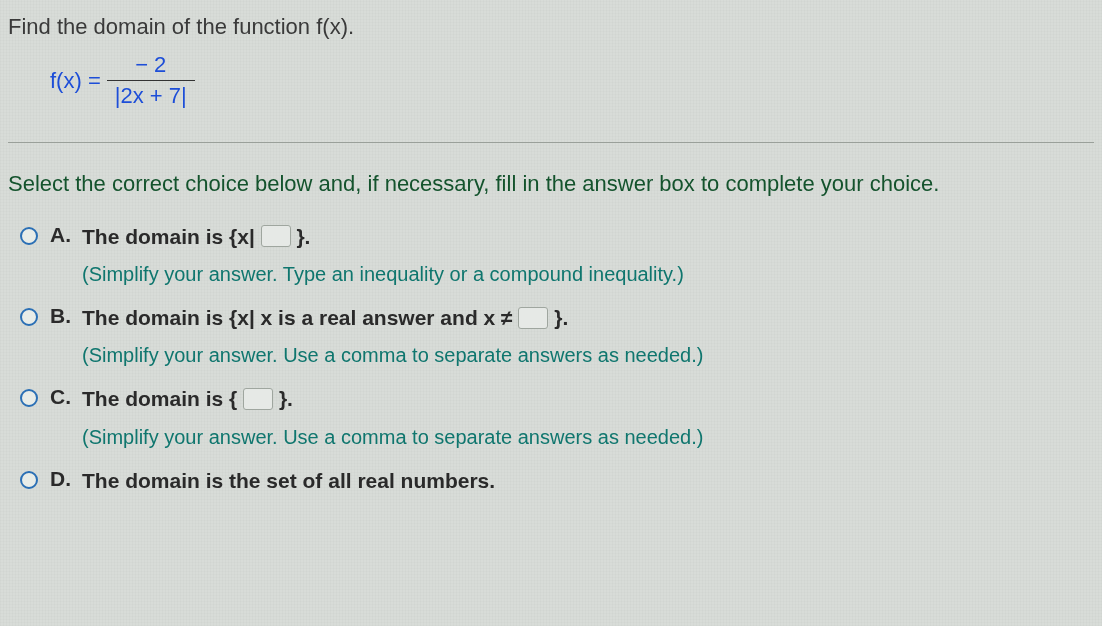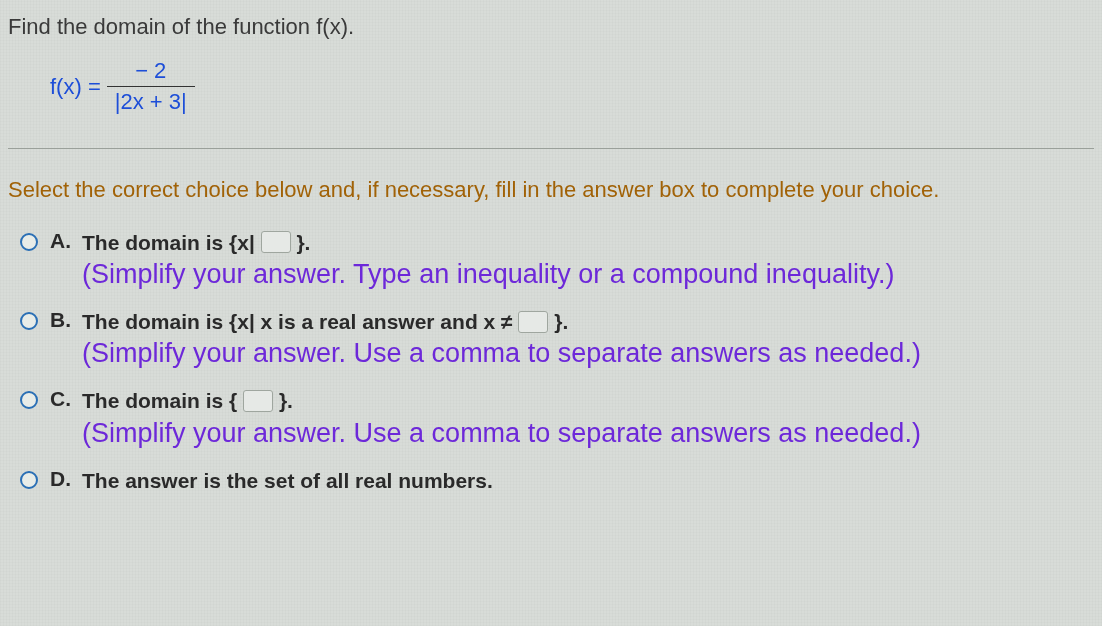--- a/index.html
+++ b/index.html
@@ -7,21 +7,21 @@
     width: 1102px;
     height: 626px;
     background: #d8dcd8;
     background-image:
       repeating-linear-gradient(90deg, rgba(0,0,0,0.02) 0 1px, transparent 1px 3px),
       repeating-linear-gradient(0deg, rgba(0,0,0,0.015) 0 1px, transparent 1px 3px);
     font-family: Arial, Helvetica, sans-serif;
     color: #2a2a2a;
     padding: 14px 8px 8px 8px;
   }
-  .prompt { font-size: 22px; color: #3a3a3a; margin-bottom: 18px; }
+  .prompt { font-size: 22px; color: #3a3a3a; margin-bottom: 12px; }
   .equation {
     display: flex;
     align-items: center;
     font-size: 22px;
     color: #1d4ed8;
     margin-left: 42px;
     margin-bottom: 32px;
   }
   .lhs { margin-right: 6px; }
   .frac {
@@ -33,21 +33,21 @@
   .frac .num { padding: 0 8px 2px 8px; }
   .frac .bar { width: 100%; border-top: 1.5px solid #333; }
   .frac .den { padding: 2px 8px 0 8px; }
   .hr {
     border: none;
     border-top: 1.5px solid #9aa09a;
     margin: 0 0 28px 0;
   }
   .instruction {
     font-size: 22px;
-    color: #a16207;
+    color: #14532d;
     margin-bottom: 26px;
   }
   .choices { margin-left: 12px; }
   .choice-row {
     display: flex;
     align-items: flex-start;
     margin-bottom: 18px;
     font-size: 21px;
     color: #2a2a2a;
   }
@@ -62,23 +62,23 @@
     flex: 0 0 18px;
   }
   .choice-label {
     font-weight: bold;
     margin-right: 10px;
     min-width: 22px;
   }
   .choice-body { flex: 1; }
   .choice-text { line-height: 1.35; font-weight: bold; }
   .hint {
-    font-size: 27px;
-    color: #6d28d9;
-    margin-top: 2px;
+    font-size: 20px;
+    color: #0f766e;
+    margin-top: 12px;
   }
   .answer-box {
     display: inline-block;
     width: 30px;
     height: 22px;
     background: #e6e9e6;
     border: 1px solid #9fa69f;
     border-radius: 3px;
     vertical-align: middle;
     position: relative;
@@ -89,21 +89,21 @@
 </head>
 <body>
 
 <div class="prompt">Find the domain of the function f(x).</div>
 
 <div class="equation">
   <span class="lhs">f(x) =</span>
   <span class="frac">
     <span class="num">− 2</span>
     <span class="bar"></span>
-    <span class="den">|2x + 3|</span>
+    <span class="den">|2x + 7|</span>
   </span>
 </div>
 
 <hr class="hr">
 
 <div class="instruction">Select the correct choice below and, if necessary, fill in the answer box to complete your choice.</div>
 
 <div class="choices">
 
   <div class="choice-row">
@@ -136,17 +136,17 @@
         <span>The domain is </span><span class="brace">{ </span><span class="answer-box"></span><span class="brace"> }.</span>
       </div>
       <div class="hint">(Simplify your answer. Use a comma to separate answers as needed.)</div>
     </div>
   </div>
 
   <div class="choice-row" style="margin-bottom:0;">
     <div class="radio"></div>
     <div class="choice-label">D.</div>
     <div class="choice-body">
-      <div class="choice-text">The answer is the set of all real numbers.</div>
+      <div class="choice-text">The domain is the set of all real numbers.</div>
     </div>
   </div>
 
 </div>
 
 </body></html>

